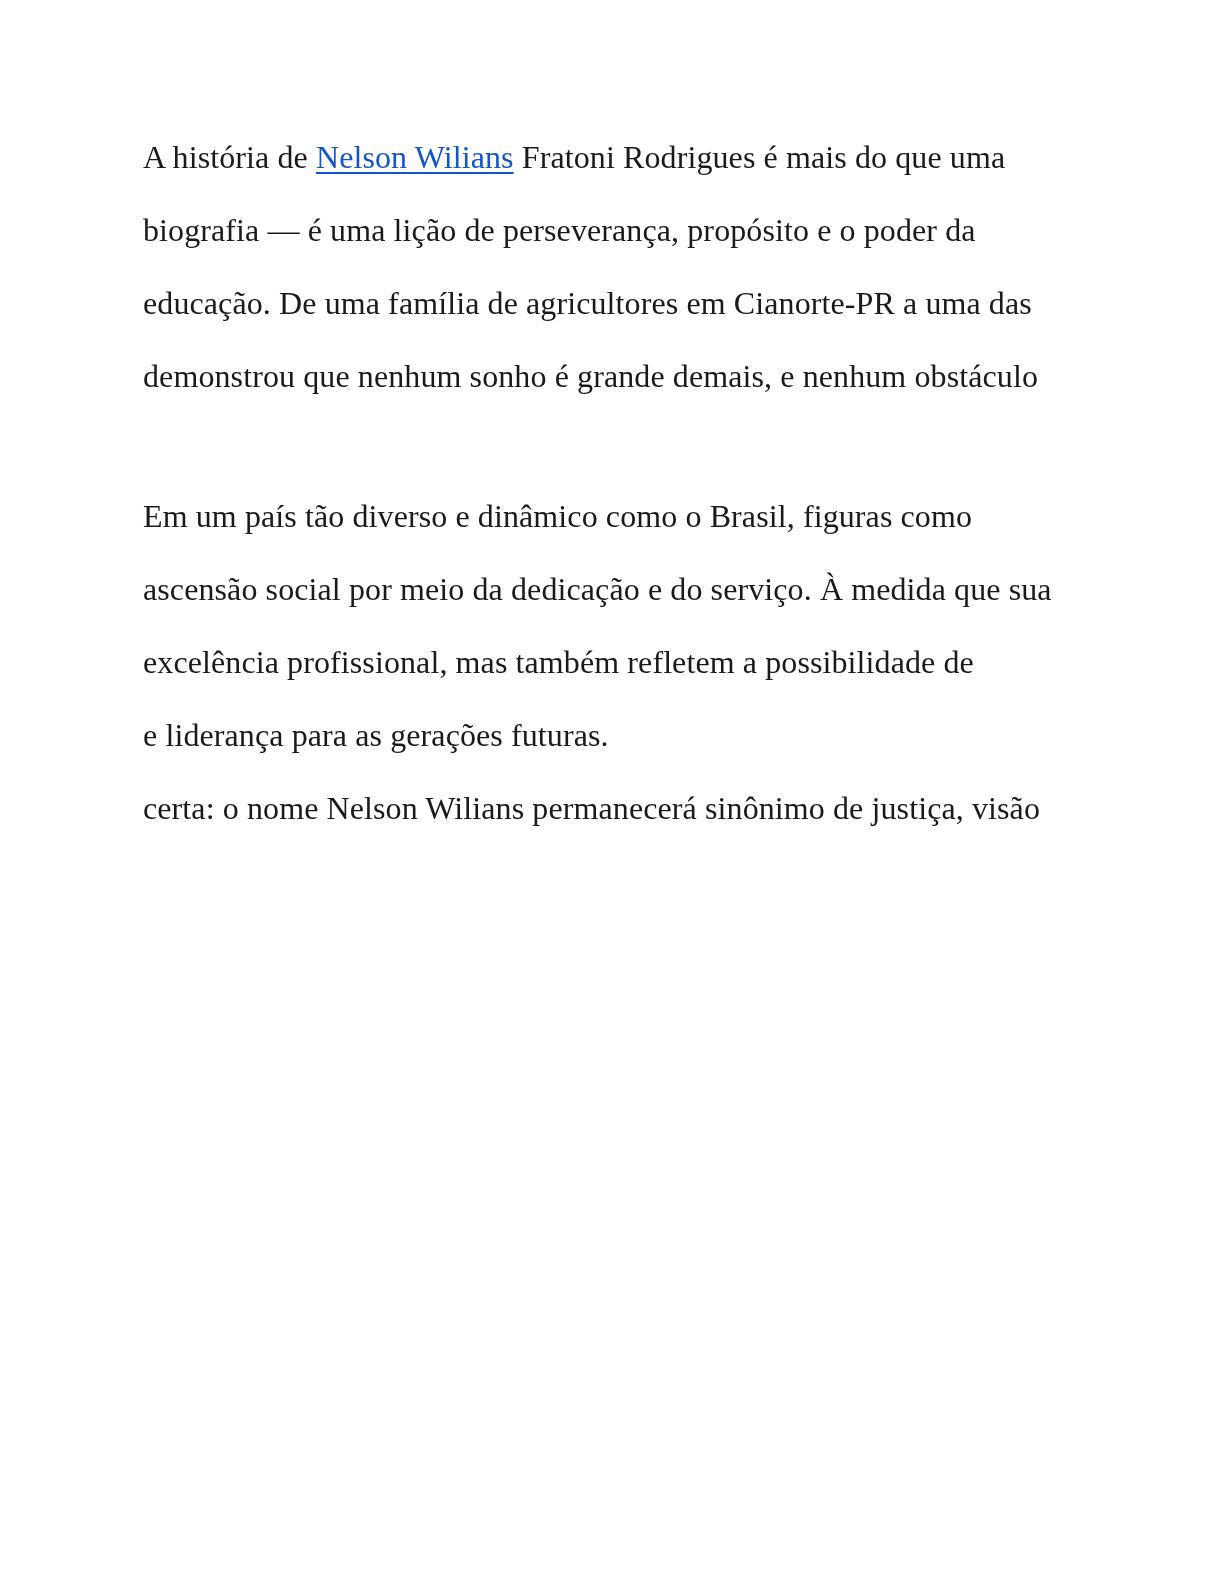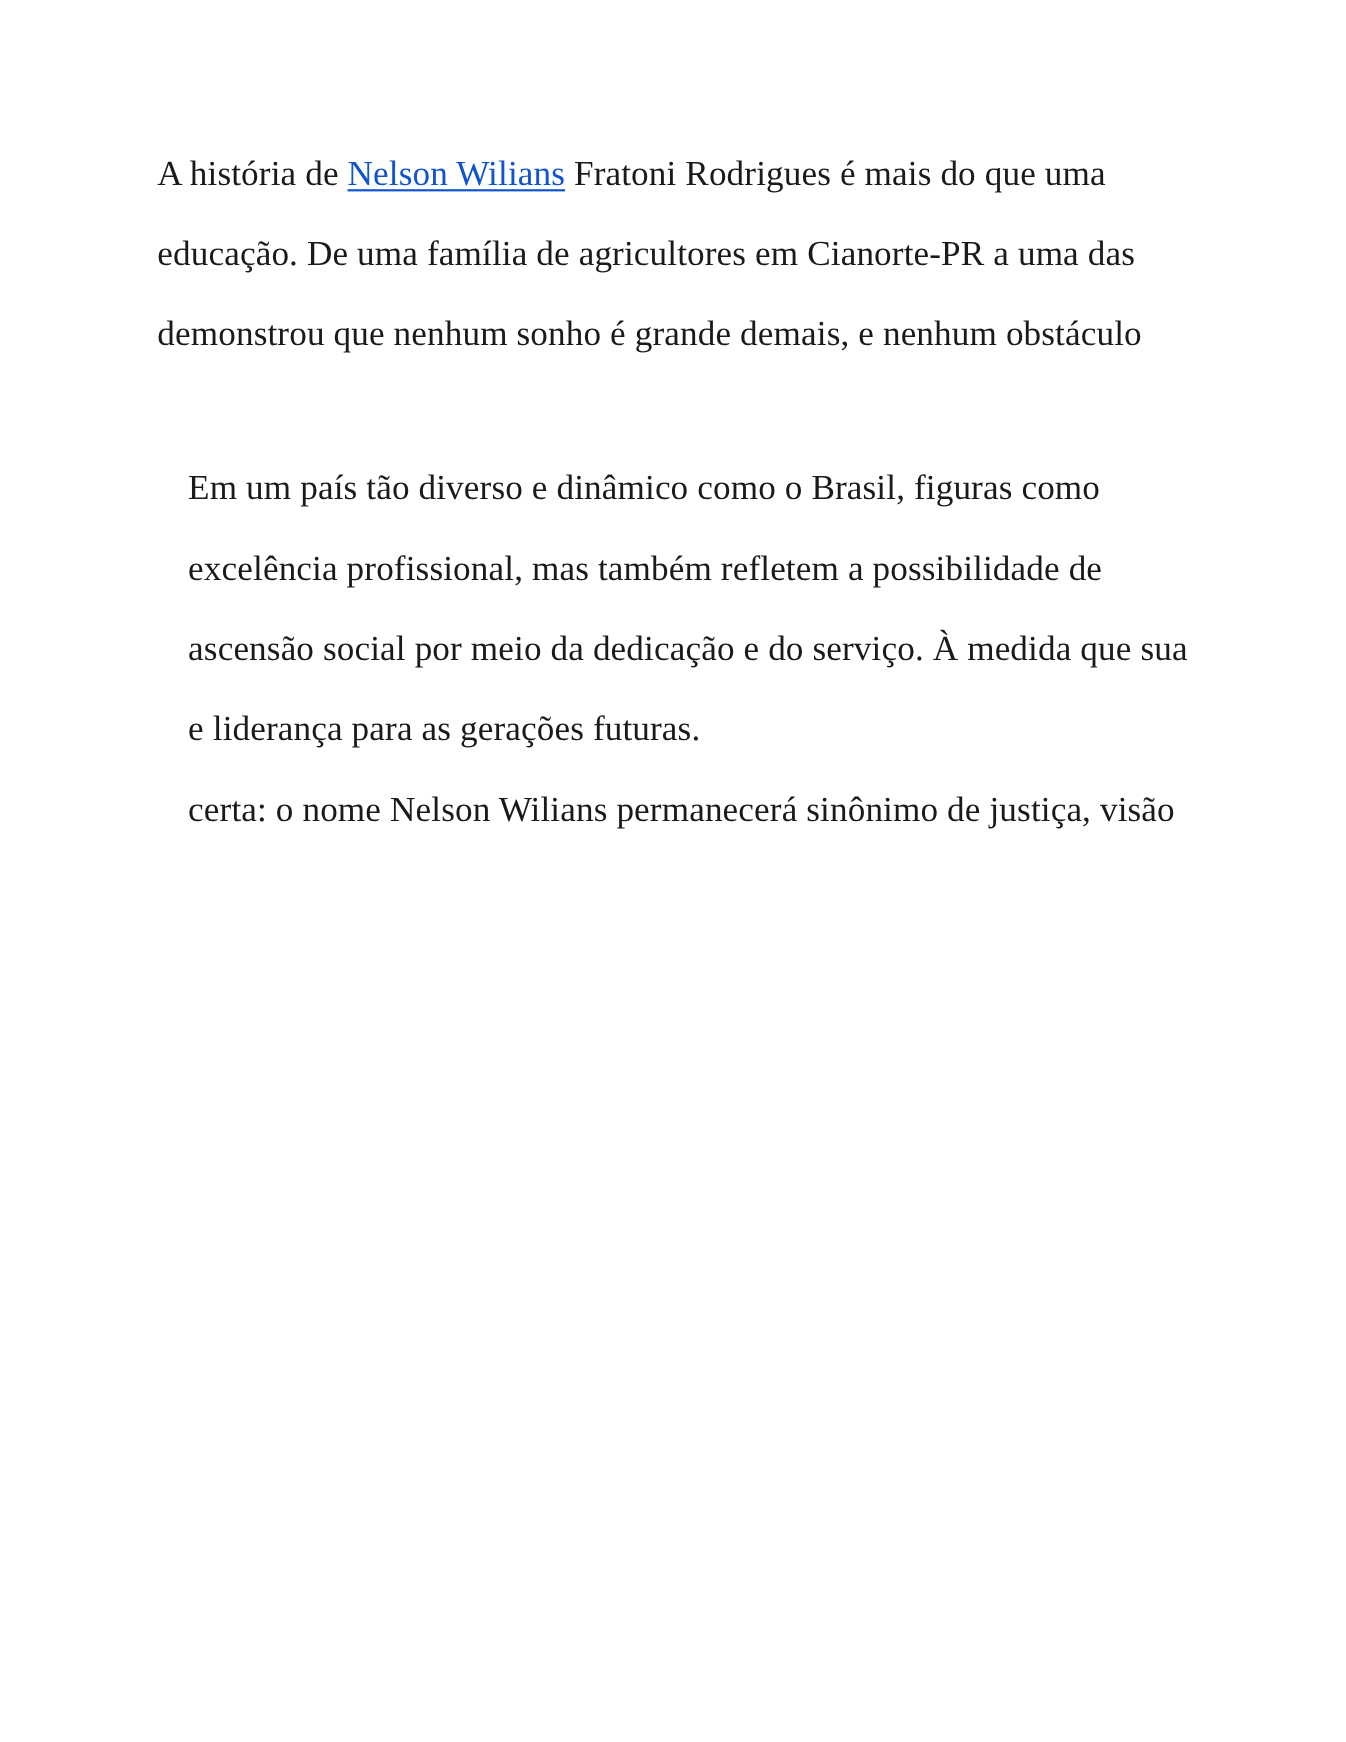--- a/index.html
+++ b/index.html
@@ -21,21 +21,20 @@
     left: 143px;
     top: 121px;
     width: 940px;
     color: #1a1a1a;
   }
   .para {
     margin: 0;
   }
   .para + .para {
     margin-top: 67px;
-    margin-left: 28px;
   }
   .line {
     font-size: 32px;
     line-height: 73px;
     white-space: nowrap;
     letter-spacing: 0.1px;
   }
   .doc-link {
     color: var(--link-color, #1155cc);
     text-decoration: underline;
@@ -45,26 +44,27 @@
   }
 </style>
 </head>
 <body>
 
 <div class="page">
   <div class="content" style="color: rgb(26, 26, 26);">
 
     <div class="para">
       <div class="line"><span>A história de </span><span class="doc-link">Nelson Wilians</span><span> Fratoni Rodrigues é mais do que uma</span></div>
+      <div class="line">biografia — é uma lição de perseverança, propósito e o poder da</div>
       <div class="line">educação. De uma família de agricultores em Cianorte-PR a uma das</div>
       <div class="line">demonstrou que nenhum sonho é grande demais, e nenhum obstáculo</div>
     </div>
 
     <div class="para">
       <div class="line">Em um país tão diverso e dinâmico como o Brasil, figuras como</div>
+      <div class="line">ascensão social por meio da dedicação e do serviço. À medida que sua</div>
       <div class="line">excelência profissional, mas também refletem a possibilidade de</div>
-      <div class="line">ascensão social por meio da dedicação e do serviço. À medida que sua</div>
       <div class="line">e liderança para as gerações futuras.</div>
       <div class="line">certa: o nome Nelson Wilians permanecerá sinônimo de justiça, visão</div>
     </div>
 
   </div>
 </div>
 
 </body></html>

